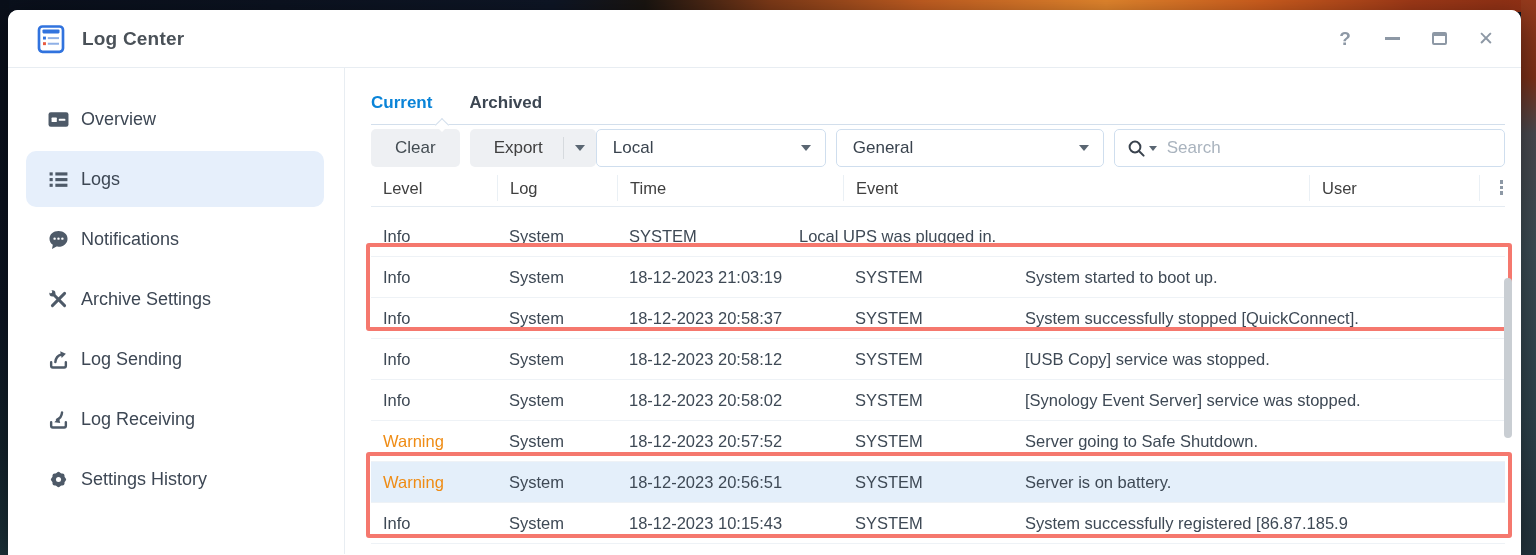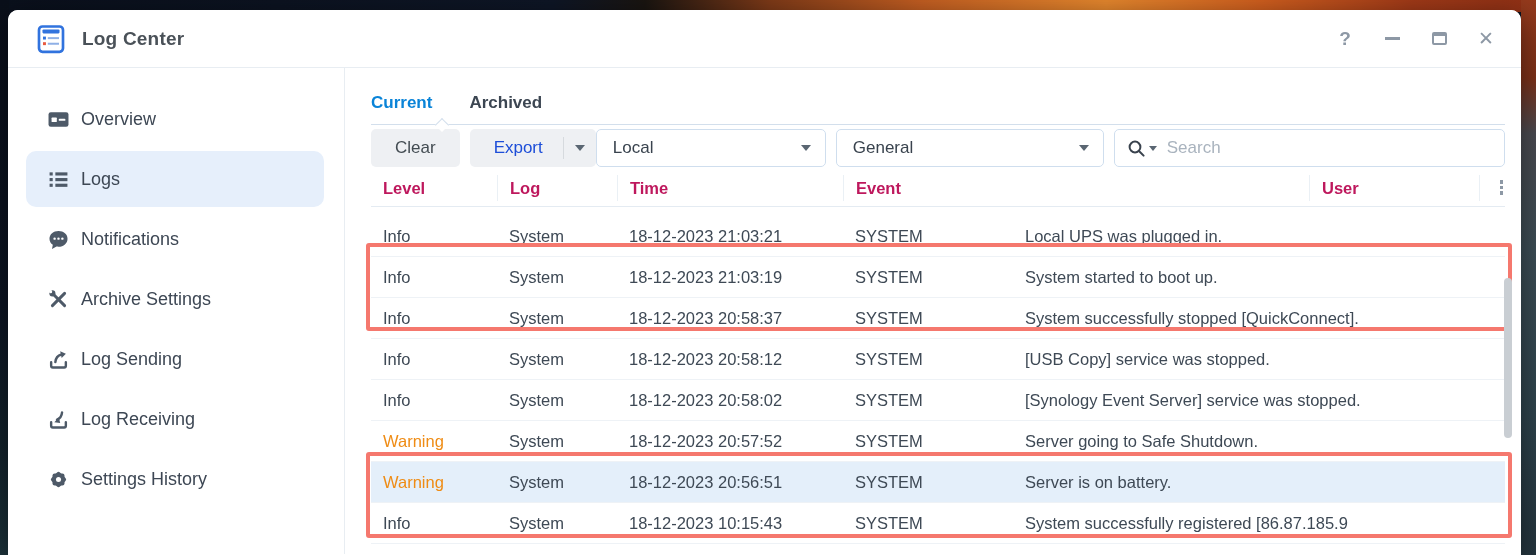--- a/index.html
+++ b/index.html
@@ -49,41 +49,41 @@
   .tab.active { color:#0a84d8; }
   .tab-notch { position:absolute; bottom:-6px; left:66px; width:10px; height:10px; background:#fff;
     border-left:1px solid #d3dfec; border-top:1px solid #d3dfec; transform:rotate(45deg); }
 
   
   .toolbar { display:flex; align-items:flex-start; margin-top:4px; height:26px; }
   .btn { background:#eef0f3; border:none; border-radius:5px; height:38px; padding:0 24px;
     font-size:17px; color:#434c52; font-family:inherit; cursor:pointer; }
   .btn-split { display:flex; align-items:center; background:#eef0f3; border-radius:5px; height:38px;
     margin-left:10px; cursor:pointer; }
-  .btn-split .lbl { padding:0 20px 0 24px; font-size:17px; color:#1d4ed8; }
+  .btn-split .lbl { padding:0 20px 0 24px; font-size:17px; color:#404040; }
   .btn-split .divider { width:1px; height:22px; background:#d6dade; }
   .btn-split .caret-zone { padding:0 11px; display:flex; align-items:center; }
   .caret { width:0; height:0; border-left:5px solid transparent; border-right:5px solid transparent;
     border-top:6px solid #5a6672; display:inline-block; }
   .select { display:flex; align-items:center; height:38px; background:#fff; border:1px solid #cfdeee;
     border-radius:5px; padding:0 14px 0 16px; font-size:17px; color:#39434e; cursor:pointer; }
   .select .val { flex:1; }
   .sel-source { width:230px; margin-left:auto; }
   .sel-type { width:268px; margin-left:10px; }
   .searchbox { flex:1; display:flex; align-items:center; height:38px; margin-left:10px;
     border:1px solid #cfdeee; border-radius:5px; padding:0 12px; background:#fff; }
   .searchbox svg { flex:0 0 auto; }
   .searchbox .caret { border-top-width:5px; border-left-width:4px; border-right-width:4px; margin-left:3px; }
   .searchbox input { border:none; outline:none; flex:1; margin-left:10px; font-size:17px;
     color:#39434e; font-family:inherit; background:transparent; }
   .searchbox input::placeholder { color:#a9b3be; }
 
   
   .table-head { display:flex; align-items:center; height:38px; margin-top:14px;
-    border-bottom:1px solid #e4ebf2; color:#be185d; font-size:16.5px;font-weight:bold; }
+    border-bottom:1px solid #e4ebf2; color:#404040; font-size:16.5px; }
   .th { padding-left:12px; cursor:pointer; }
   .th + .th { border-left:1px solid #eaf0f5; }
   .c-level { width:126px; } .c-log { width:120px; } .c-time { width:226px; }
   .c-user { width:170px; } .c-event { flex:1; }
   .th.c-level, .th.c-log, .th.c-time, .th.c-user { height:26px; line-height:26px; }
   .th.c-event { height:26px; line-height:26px; }
   .th-menu { width:26px; height:26px; border-left:1px solid #eaf0f5; display:flex;
     align-items:center; justify-content:flex-end; padding-right:2px; cursor:pointer; }
   .dots3 { display:flex; flex-direction:column; gap:2px; }
   .dots3 span { width:3.5px; height:3.5px; background:#8d98a5; display:block; }
@@ -269,21 +269,20 @@
                 <span></span>
               </span>
           </div>
         </div>
 
         <div class="rows">
 
           <div class="row">
             <div class="cell c-level level">Info</div>
             <div class="cell c-log">System</div>
-            <div class="cell c-time">18-12-2023 21:03:21</div>
             <div class="cell c-user">SYSTEM</div>
             <div class="cell c-event">Local UPS was plugged in.</div>
           </div>
 
           <div class="row">
             <div class="cell c-level level">Info</div>
             <div class="cell c-log">System</div>
             <div class="cell c-time">18-12-2023 21:03:19</div>
             <div class="cell c-user">SYSTEM</div>
             <div class="cell c-event">System started to boot up.</div>

